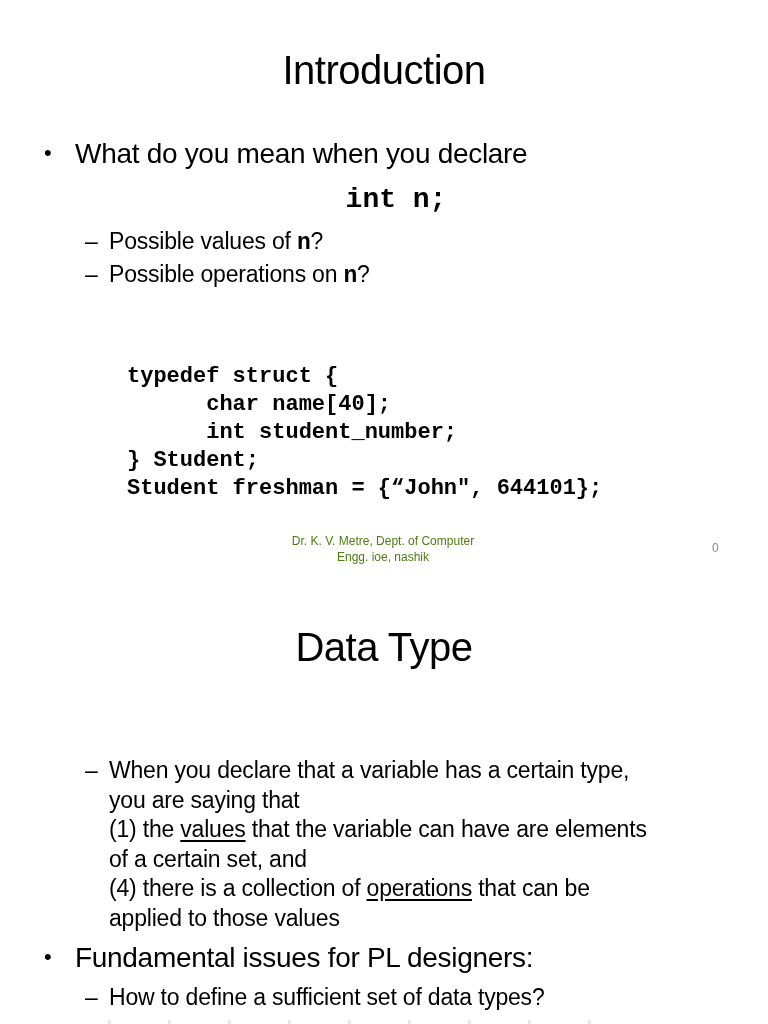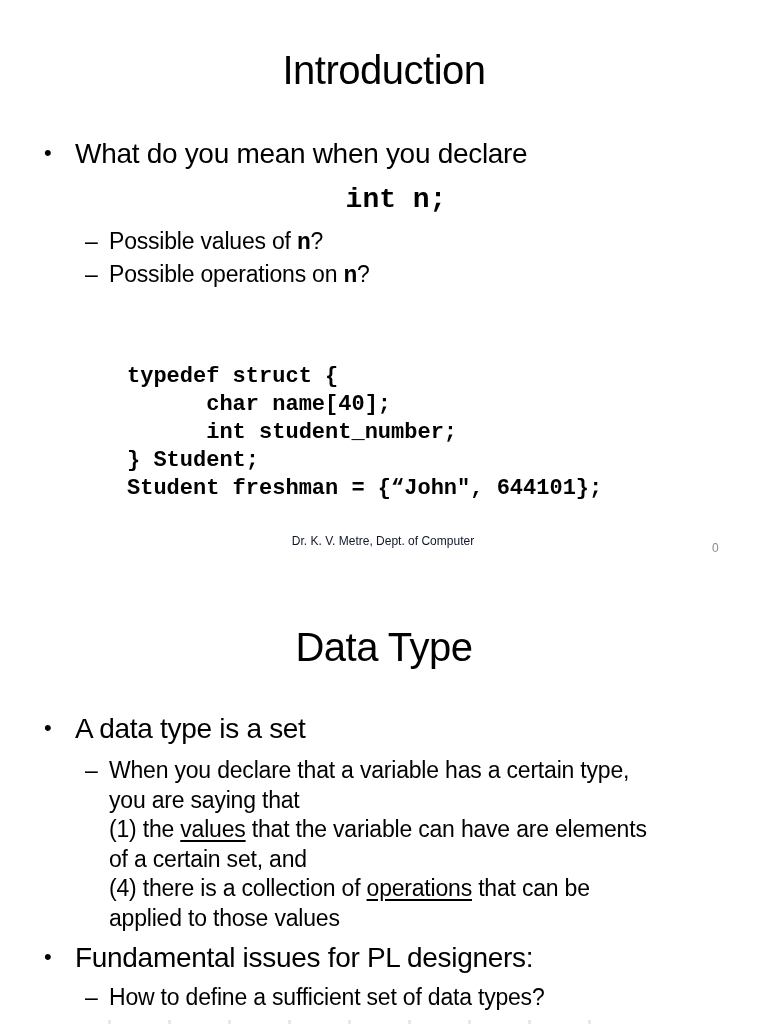--- a/index.html
+++ b/index.html
@@ -92,21 +92,21 @@
       white-space: pre;
     }
     .footer-credit {
       position: absolute;
       left: 270px;
       width: 226px;
       top: 533px;
       text-align: center;
       font-size: 12px;
       line-height: 16px;
-      color: #0f172a;
+      color: #4d7c0f;
     }
     .slide-number {
       position: absolute;
       left: 712px;
       top: 541px;
       font-size: 12px;
       color: #8a8a8a;
     }
     .u { text-decoration: underline; text-underline-offset: 3px; }
     .cutoff-line {
@@ -137,30 +137,28 @@
 
   <div class="sub" style="top:260px;">
     <span class="dash">–</span><span>Possible operations on </span><span class="mono">n</span><span>?</span>
   </div>
 
 
   <div class="code-block"><div>typedef struct {</div><div>      char name[40];</div><div>      int student_number;</div><div>} Student;</div><div>Student freshman = {“John", 644101};</div></div>
 
   <div class="footer-credit">
     <div>Dr. K. V. Metre, Dept. of Computer</div>
+    <div>Engg. ioe, nashik</div>
   </div>
   <div class="slide-number">0</div>
 </div>
 
 <div class="slide slide-2">
   <h1 class="slide-title">Data Type</h1>
 
-  <div class="bullet" style="top:133px;">
-    <span class="dot">•</span><span>A data type is a set</span>
-  </div>
 
   <div class="sub" style="top:176px;">
     <span class="dash">–</span><span class="wrap">
       <div>When you declare that a variable has a certain type,</div>
       <div>you are saying that</div>
       <div><span>(1) the </span><span class="u">values</span><span> that the variable can have are elements</span></div>
       <div>of a certain set, and</div>
       <div><span>(4) there is a collection of </span><span class="u">operations</span><span> that can be</span></div>
       <div>applied to those values</div>
     </span>

